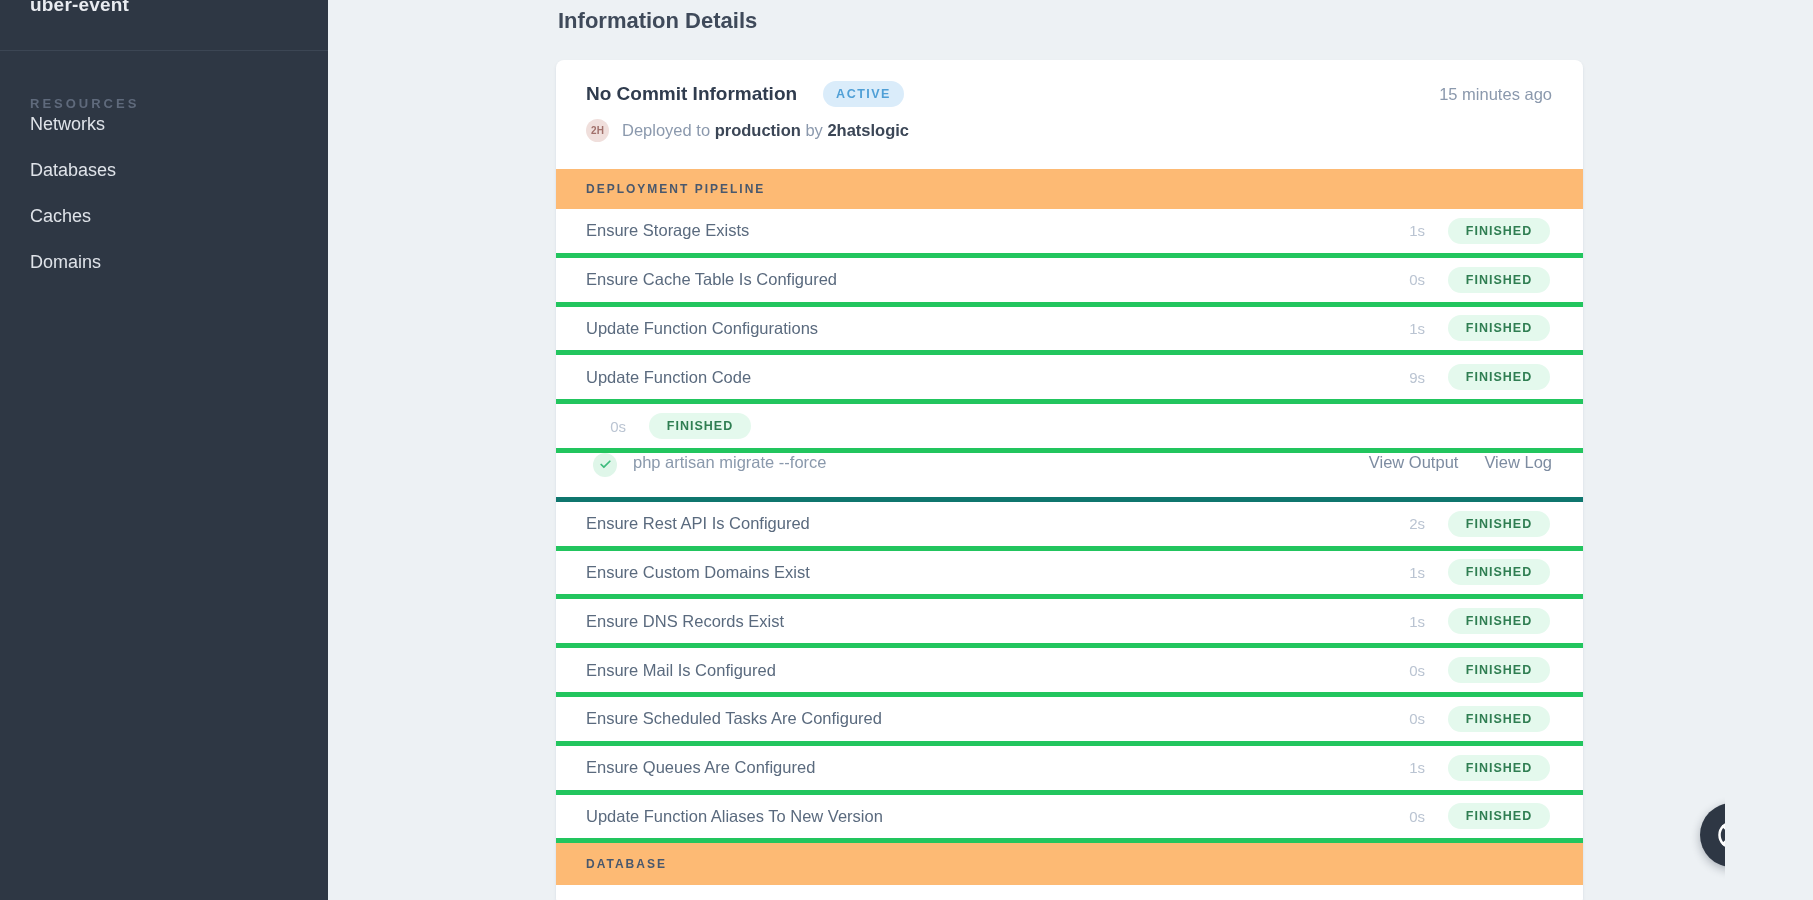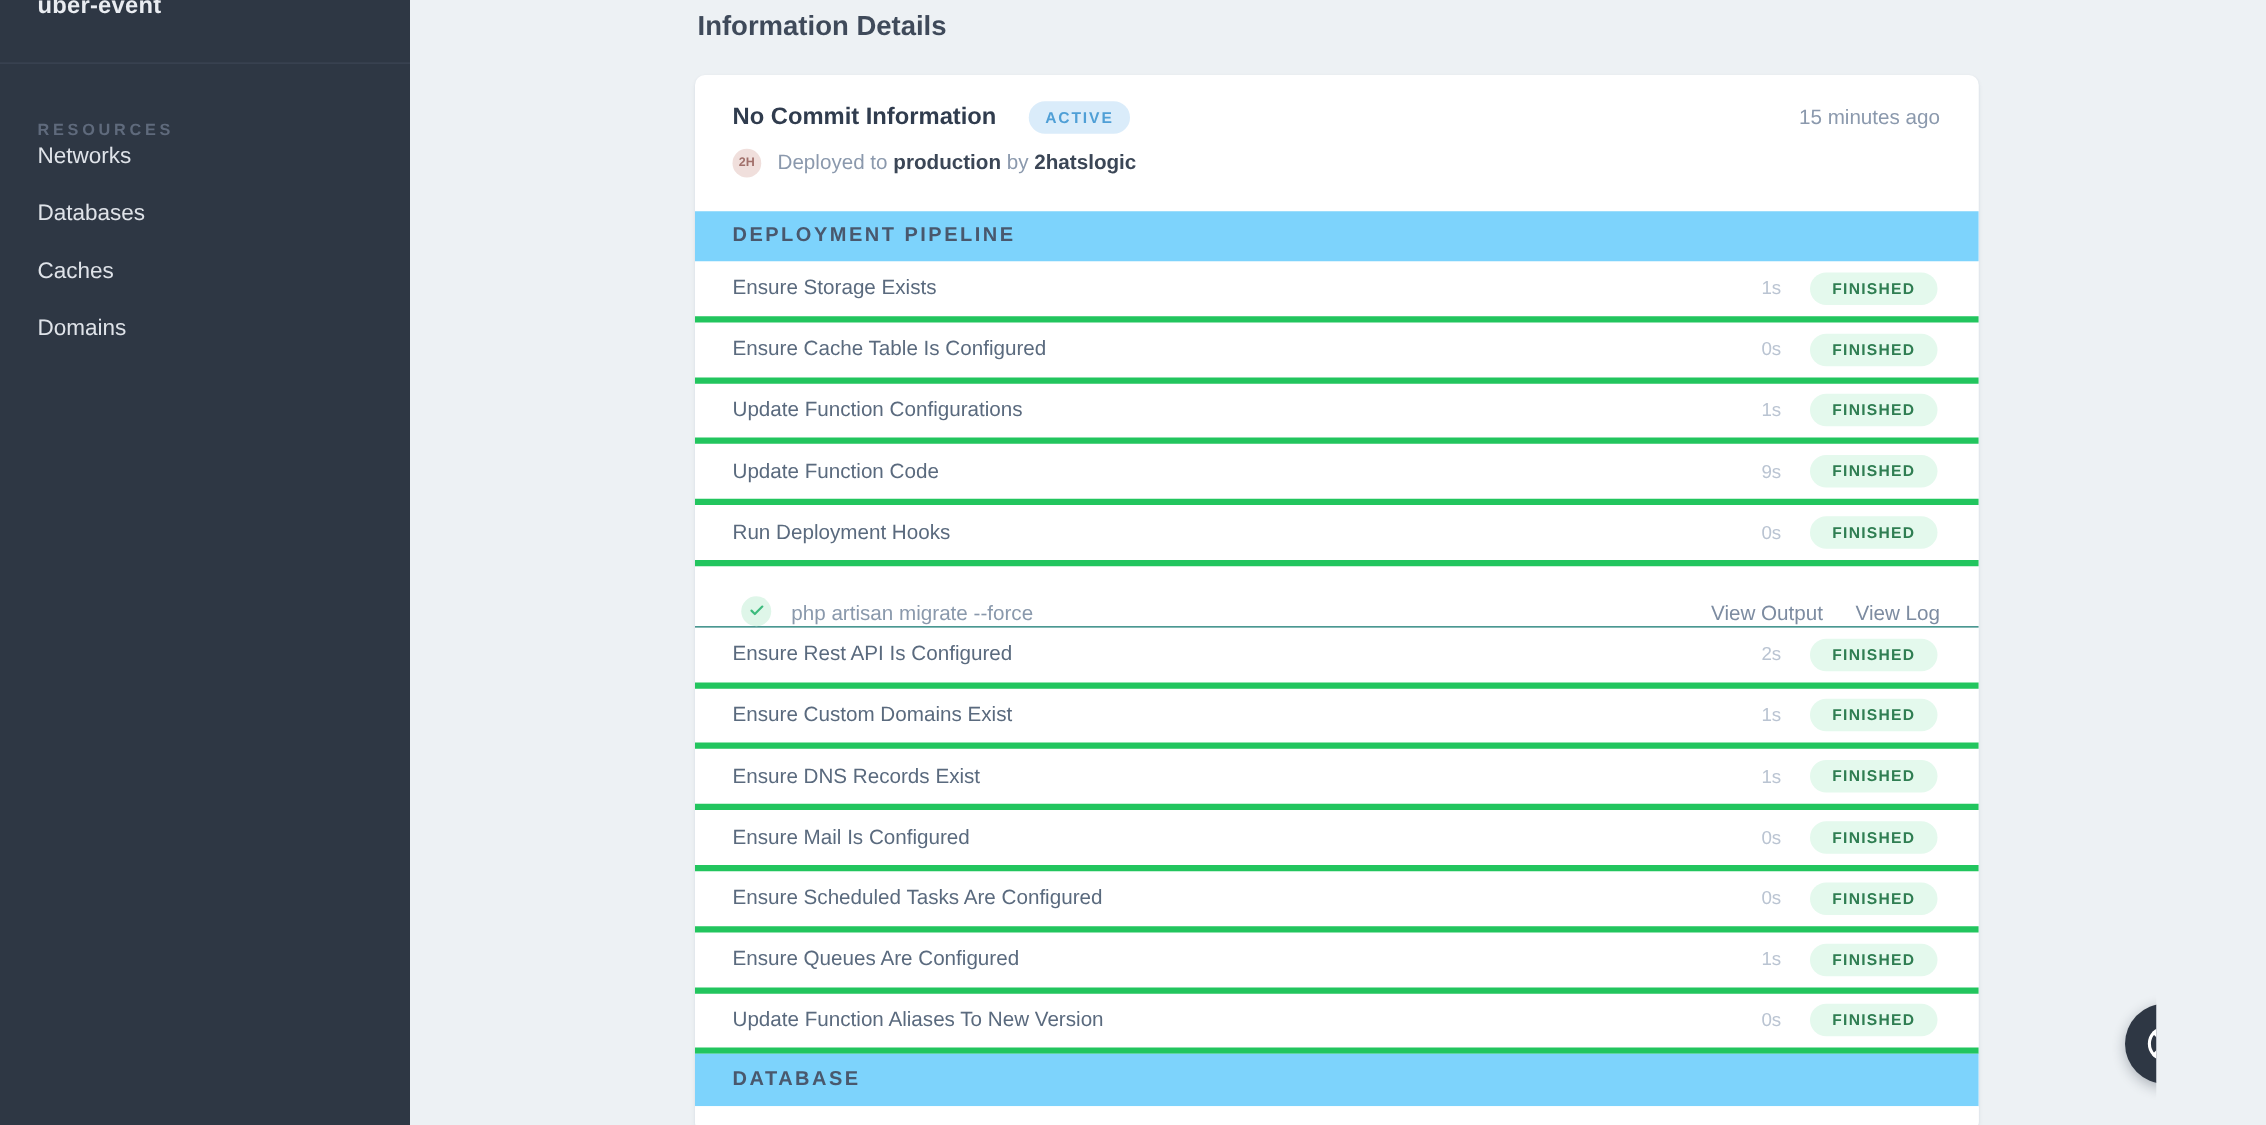--- a/index.html
+++ b/index.html
@@ -22,29 +22,29 @@
   .card-header{height:109px;padding:0 31px 0 30px;box-sizing:border-box;}
   .header-line1{display:flex;align-items:center;padding-top:21px;}
   .commit-title{font-size:19px;font-weight:700;color:#303c4e;}
   .badge-active{margin-left:26px;background:#daecfa;color:#4f9fd6;font-size:12.5px;font-weight:700;letter-spacing:1.5px;padding:6px 13px;border-radius:13px;}
   .timestamp{margin-left:auto;font-size:16.5px;color:#8b99ad;}
   .header-line2{display:flex;align-items:center;margin-top:12px;}
   .avatar{width:23px;height:23px;border-radius:50%;background:#f0dfdc;color:#a1706b;font-size:10px;font-weight:700;display:flex;align-items:center;justify-content:center;flex:0 0 auto;}
   .deploy-line{margin-left:13px;font-size:16.5px;color:#8b99ad;}
   .deploy-line b{color:#3b4656;font-weight:700;}
 
-  .section-band{height:40px;background:#7dd3fc;display:flex;align-items:center;padding-left:30px;font-size:16px;font-weight:700;letter-spacing:2px;color:#49586d;}
+  .section-band{height:40px;background:#fdba74;display:flex;align-items:center;padding-left:30px;font-size:12px;font-weight:700;letter-spacing:2px;color:#49586d;}
   .section-band.database{height:42px;}
 
   .step-row{height:48.8px;box-sizing:border-box;display:flex;align-items:center;padding:0 33px 0 30px;border-bottom:5px solid #22c55e;}
   .step-label{flex:1;font-size:16.5px;color:#5a6a7e;}
   .step-duration{width:40px;text-align:right;font-size:15px;color:#bac4d2;margin-right:23px;}
   .badge-finished{min-width:78px;text-align:center;background:#e4f9ed;color:#2f7e52;font-size:12.5px;font-weight:700;letter-spacing:1px;padding:6px 12px;border-radius:14px;}
 
-  .hook-row{height:48.8px;box-sizing:border-box;display:flex;align-items:flex-end;padding:0 31px 0 37px;border-bottom:1px solid #0f766e;}
+  .hook-row{height:48.8px;box-sizing:border-box;display:flex;align-items:flex-start;padding:0 31px 0 37px;border-bottom:5px solid #0f766e;}
   .check-circle{width:24px;height:24px;border-radius:50%;background:#dff6e9;display:flex;align-items:center;justify-content:center;flex:0 0 auto;}
   .hook-command{margin-left:16px;font-size:16.5px;color:#8a99ac;flex:1;}
   .hook-action{font-size:16.5px;color:#7d8ca1;margin-left:26px;cursor:pointer;}
 
   .card-bottom-filler{height:20px;background:#fff;}
 
   
   .help-button{position:absolute;left:1700px;top:803px;width:64px;height:64px;border-radius:50%;background:#2e3744;box-shadow:0 3px 10px rgba(20,30,45,.3);display:flex;align-items:center;justify-content:center;cursor:pointer;}
 
   
@@ -114,21 +114,20 @@
     <span class="badge-finished">FINISHED</span>
   </div>
 
   <div class="step-row">
     <span class="step-label">Update Function Code</span>
     <span class="step-duration">9s</span>
     <span class="badge-finished">FINISHED</span>
   </div>
 
   <div class="step-row">
-    <span class="step-label">Run Deployment Hooks</span>
     <span class="step-duration">0s</span>
     <span class="badge-finished">FINISHED</span>
   </div>
 
   <div class="hook-row">
     <span class="check-circle">
       <svg width="13" height="13" viewBox="0 0 24 24" fill="none" stroke="#3dbb7d" stroke-width="3.2" stroke-linecap="round" stroke-linejoin="round">
                 <polyline points="20 6 9 17 4 12"></polyline>
               </svg>
     </span>

